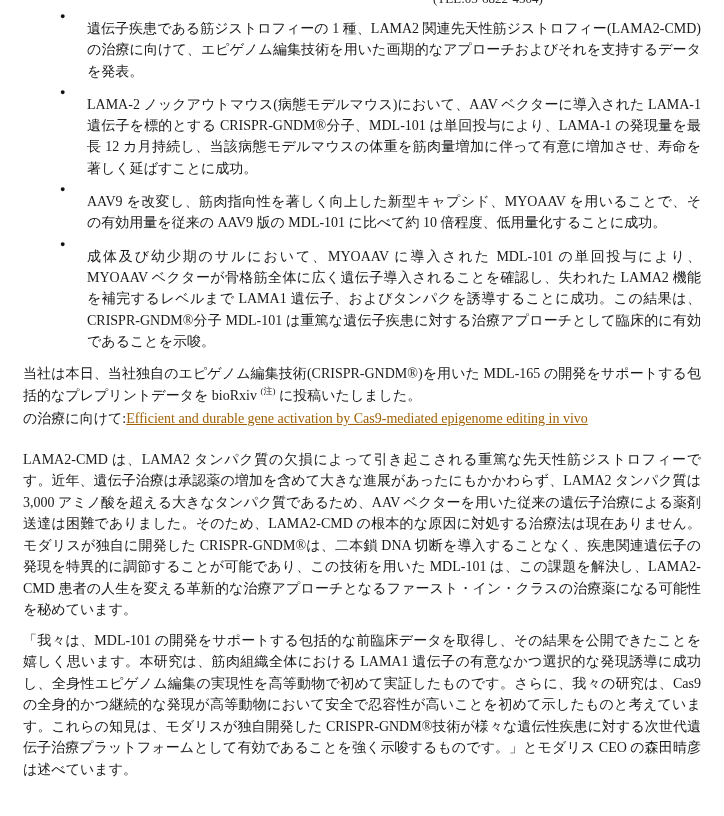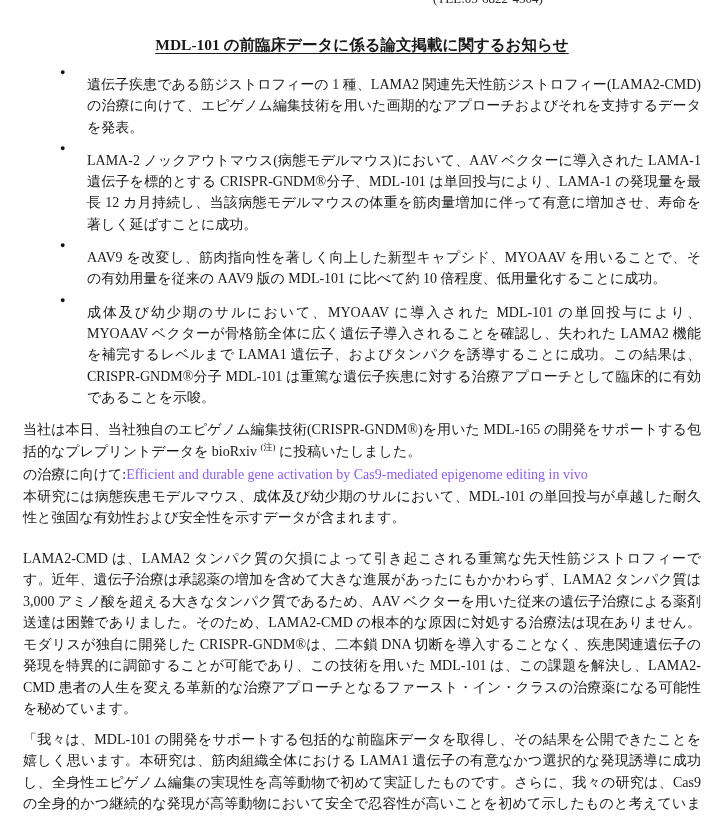--- a/index.html
+++ b/index.html
@@ -70,34 +70,34 @@
   .para-papertitle { margin-top: 2px; text-align: left; }
   .para-summary { margin-top: 0; }
   .para-background { margin-top: 19px; }
   .para-quote { margin-top: 9px; }
   sup.note {
     font-size: 9px;
     vertical-align: super;
     line-height: 0;
   }
   a.paper-link {
-    color: #8b5cf6;
+    color: #a16207;
+    text-decoration: underline;
     cursor: pointer;
   }
 </style>
 </head>
 <body>
 
 <div class="page">
 
   <div class="tel-line">(TEL:03-6822-4504)</div>
 
   <div class="content">
 
-    <h1 class="doc-title"><span class="u">MDL-101 の前臨床データに係る論文掲載に関するお知らせ</span></h1>
 
 
     <ul class="bullet-list">
       <li class="bullet-item">
         <span class="bullet-marker">●</span>
         <span class="bullet-text">遺伝子疾患である筋ジストロフィーの 1 種、LAMA2 関連先天性筋ジストロフィー(LAMA2-CMD)の治療に向けて、エピゲノム編集技術を用いた画期的なアプローチおよびそれを支持するデータを発表。</span>
       </li>
       <li class="bullet-item">
         <span class="bullet-marker">●</span>
         <span class="bullet-text">LAMA-2 ノックアウトマウス(病態モデルマウス)において、AAV ベクターに導入された LAMA-1 遺伝子を標的とする CRISPR-GNDM®分子、MDL-101 は単回投与により、LAMA-1 の発現量を最長 12 カ月持続し、当該病態モデルマウスの体重を筋肉量増加に伴って有意に増加させ、寿命を著しく延ばすことに成功。</span>
@@ -109,20 +109,19 @@
       <li class="bullet-item">
         <span class="bullet-marker">●</span>
         <span class="bullet-text">成体及び幼少期のサルにおいて、MYOAAV に導入された MDL-101 の単回投与により、MYOAAV ベクターが骨格筋全体に広く遺伝子導入されることを確認し、失われた LAMA2 機能を補完するレベルまで LAMA1 遺伝子、およびタンパクを誘導することに成功。この結果は、CRISPR-GNDM®分子 MDL-101 は重篤な遺伝子疾患に対する治療アプローチとして臨床的に有効であることを示唆。</span>
       </li>
     </ul>
 
     <p class="para para-submission"><span>当社は本日、当社独自のエピゲノム編集技術(CRISPR-GNDM®)を用いた MDL-165 の開発をサポートする包括的なプレプリントデータを bioRxiv </span><sup class="note">(注)</sup><span> に投稿いたしました。</span></p>
 
     <p class="para para-papertitle"><span>の治療に向けて:</span><a class="paper-link">Efficient and durable gene activation by Cas9-mediated epigenome editing in vivo</a></p>
 
-    <p class="para para-summary">本研究には病態疾患モデルマウス、成体及び幼少期のサルにおいて、MDL-101 の単回投与が卓越した耐久性と強固な有効性および安全性を示すデータが含まれます。</p>
 
     <p class="para para-background">LAMA2-CMD は、LAMA2 タンパク質の欠損によって引き起こされる重篤な先天性筋ジストロフィーです。近年、遺伝子治療は承認薬の増加を含めて大きな進展があったにもかかわらず、LAMA2 タンパク質は 3,000 アミノ酸を超える大きなタンパク質であるため、AAV ベクターを用いた従来の遺伝子治療による薬剤送達は困難でありました。そのため、LAMA2-CMD の根本的な原因に対処する治療法は現在ありません。モダリスが独自に開発した CRISPR-GNDM®は、二本鎖 DNA 切断を導入することなく、疾患関連遺伝子の発現を特異的に調節することが可能であり、この技術を用いた MDL-101 は、この課題を解決し、LAMA2-CMD 患者の人生を変える革新的な治療アプローチとなるファースト・イン・クラスの治療薬になる可能性を秘めています。</p>
 
     <p class="para para-quote">「我々は、MDL-101 の開発をサポートする包括的な前臨床データを取得し、その結果を公開できたことを嬉しく思います。本研究は、筋肉組織全体における LAMA1 遺伝子の有意なかつ選択的な発現誘導に成功し、全身性エピゲノム編集の実現性を高等動物で初めて実証したものです。さらに、我々の研究は、Cas9 の全身的かつ継続的な発現が高等動物において安全で忍容性が高いことを初めて示したものと考えています。これらの知見は、モダリスが独自開発した CRISPR-GNDM®技術が様々な遺伝性疾患に対する次世代遺伝子治療プラットフォームとして有効であることを強く示唆するものです。」とモダリス CEO の森田晴彦は述べています。</p>
 
   </div>
 </div>
 
 </body></html>

